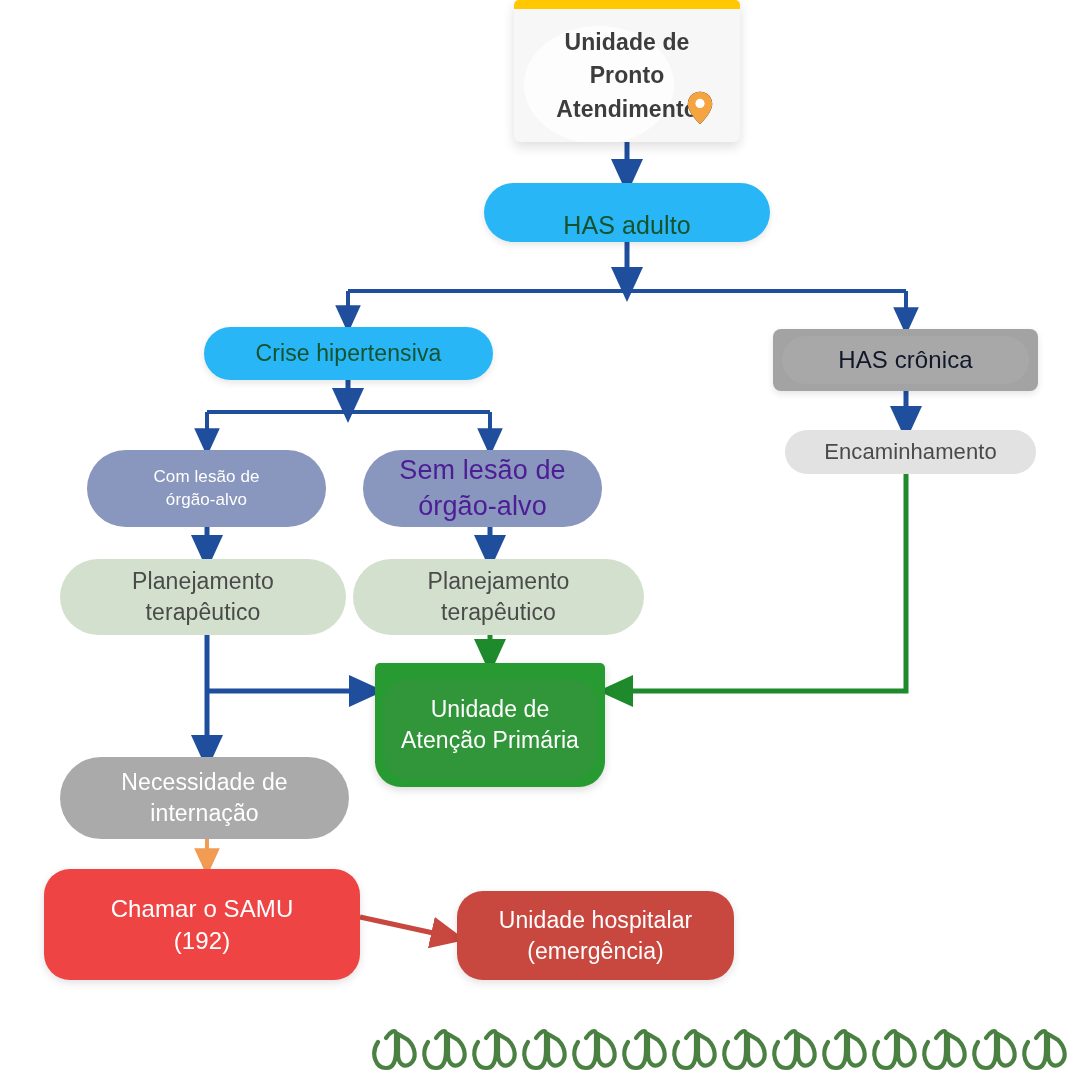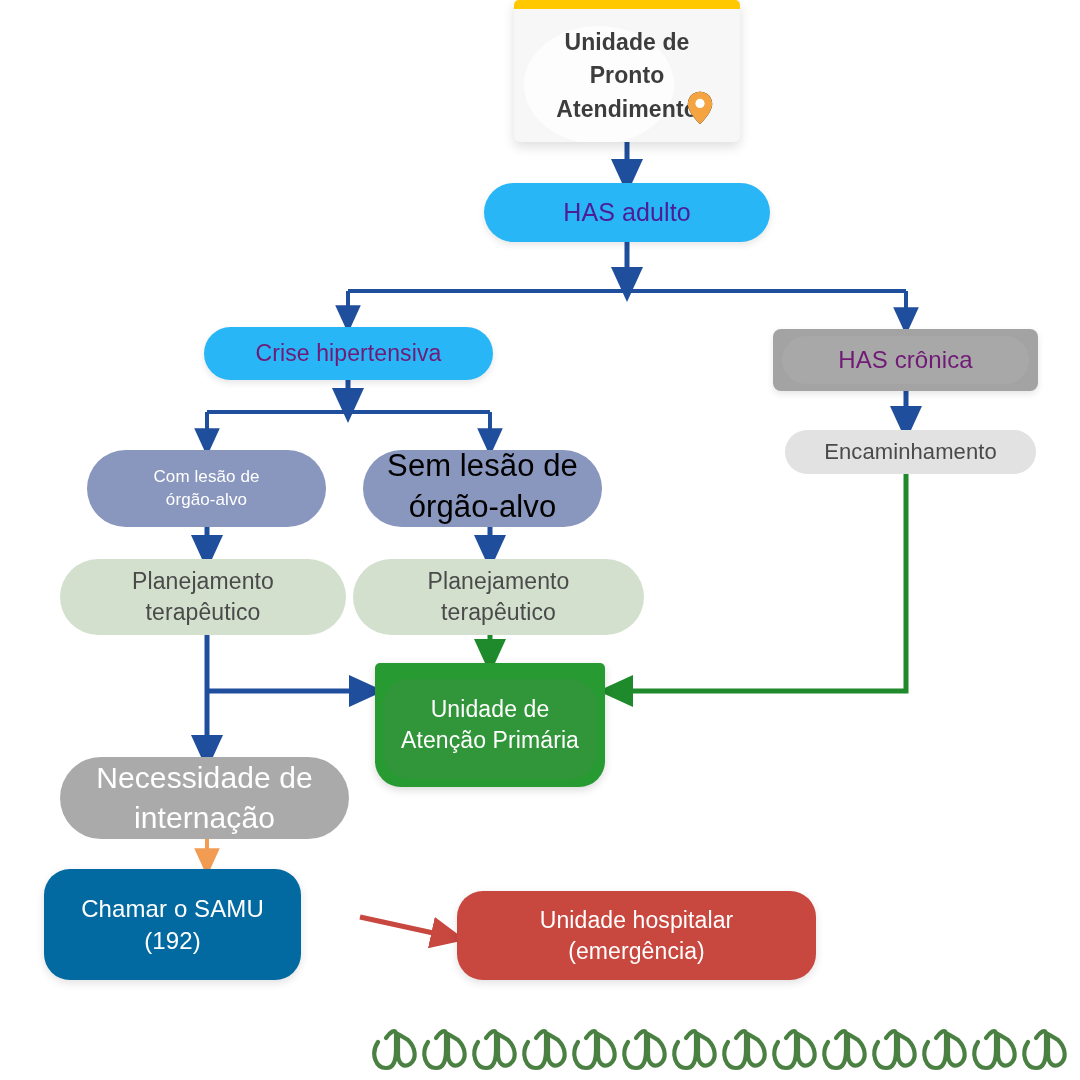--- a/index.html
+++ b/index.html
@@ -92,37 +92,38 @@
     z-index: 3;
   }
 
   
   .pill { border-radius: 999px; }
 
   .n-has-adulto {
     left: 464px; top: 183px;
     width: 286px; height: 59px;
     background: #29b6f6;
-    color: #4c1d95;
+    color: #14532d;
     font-size: 25px;
     box-shadow: 0 3px 7px rgba(0,0,0,0.10);
+    align-items: flex-end;
   }
   .n-crise {
     left: 184px; top: 327px;
     width: 289px; height: 53px;
     background: #29b6f6;
-    color: #701a75;
+    color: #14532d;
     font-size: 23px;
     box-shadow: 0 3px 7px rgba(0,0,0,0.10);
   }
   .n-has-cronica {
     left: 753px; top: 329px;
     width: 265px; height: 62px;
     background: #a3a3a3;
-    color: #701a75;
+    color: #0f172a;
     font-size: 24px;
     border-radius: 8px;
     box-shadow: 0 3px 7px rgba(0,0,0,0.10);
   }
   .n-has-cronica .inner-pill {
     position: absolute;
     left: 9px; top: 7px;
     width: calc(100% - 18px);
     height: calc(100% - 14px);
     border-radius: 999px;
@@ -139,23 +140,22 @@
     left: 67px; top: 450px;
     width: 239px; height: 77px;
     background: #8996bd;
     color: #ffffff;
     font-size: 17px;
   }
   .n-sem-lesao {
     left: 343px; top: 450px;
     width: 239px; height: 77px;
     background: #8996bd;
-    color: #000000;
-    font-size: 31px;
-    align-items: flex-end;
+    color: #4c1d95;
+    font-size: 27px;
   }
   .n-plan-left {
     left: 40px; top: 559px;
     width: 286px; height: 76px;
     background: #d3e0cd;
     color: #4a4a4a;
     font-size: 23px;
   }
   .n-plan-right {
     left: 333px; top: 559px;
@@ -181,34 +181,34 @@
     border-radius: 26px;
     background: #31953a;
   }
   .n-uap .uap-text { position: relative; z-index: 2; }
 
   .n-necessidade {
     left: 40px; top: 757px;
     width: 289px; height: 82px;
     background: #aaaaaa;
     color: #ffffff;
-    font-size: 30px;
+    font-size: 23px;
   }
   .n-samu {
     left: 24px; top: 869px;
-    width: 257px; height: 111px;
-    background: #0369a1;
+    width: 316px; height: 111px;
+    background: #ef4444;
     color: #ffffff;
     font-size: 24px;
     border-radius: 26px;
     box-shadow: 0 3px 8px rgba(0,0,0,0.12);
   }
   .n-hospital {
     left: 437px; top: 891px;
-    width: 359px; height: 89px;
+    width: 277px; height: 89px;
     background: #c8473f;
     color: #ffffff;
     font-size: 23px;
     border-radius: 26px;
     box-shadow: 0 3px 8px rgba(0,0,0,0.12);
   }
 
   
   #deco {
     position: absolute;

